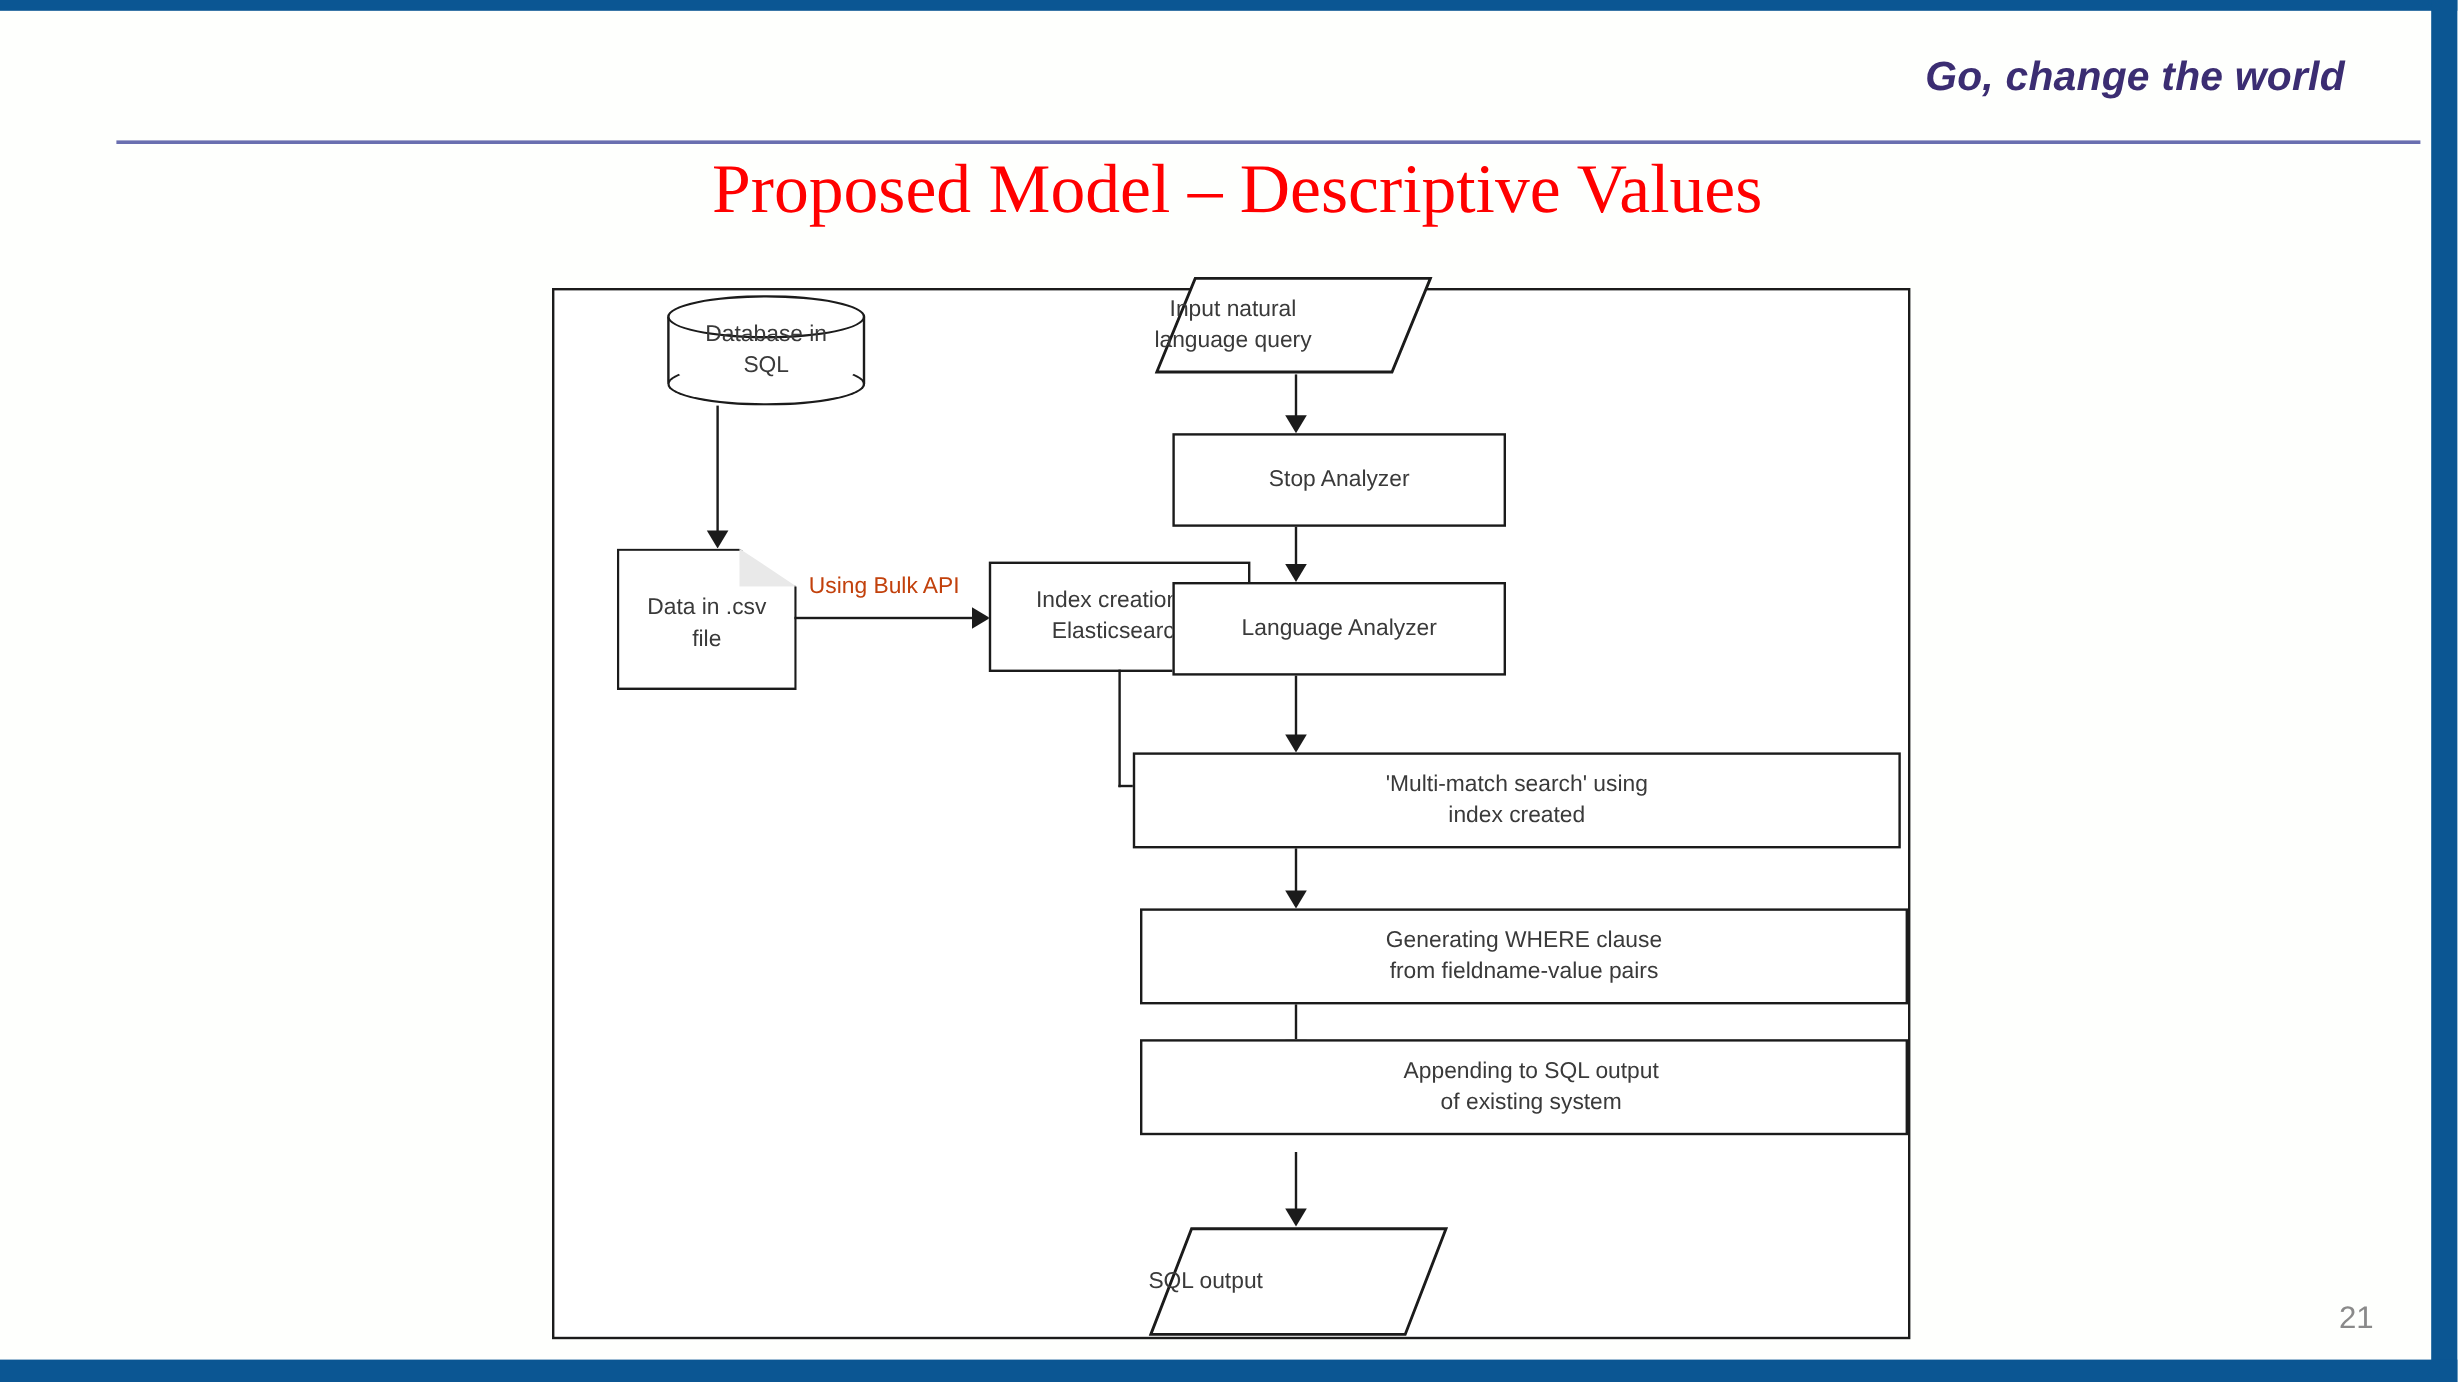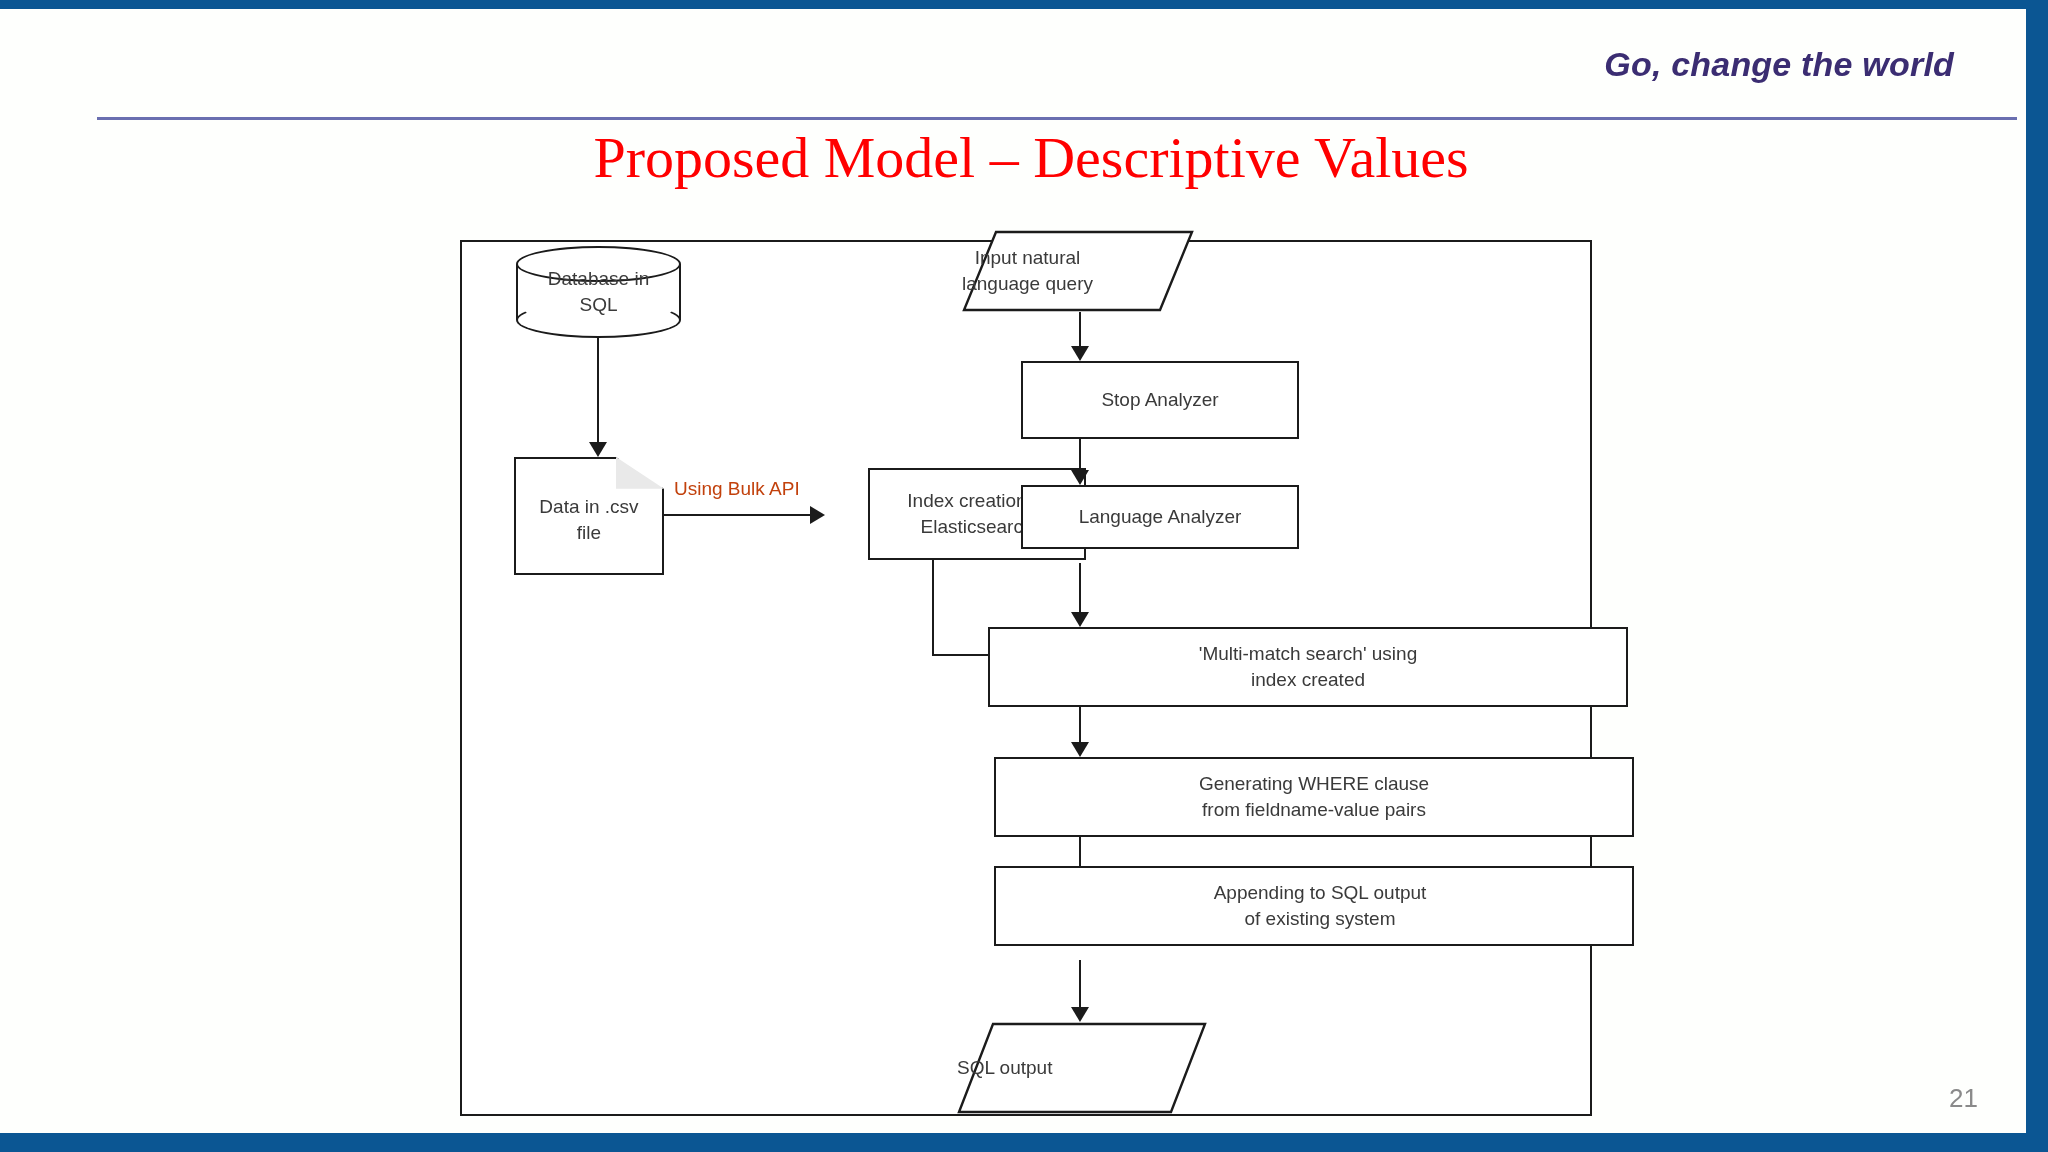--- a/index.html
+++ b/index.html
@@ -57,24 +57,24 @@
 
   
   .diagram{
     position:absolute;left:460px;top:240px;width:1128px;height:872px;
     border:2.5px solid #1b1b1b;background:#ffffff;
   }
   .node{
     position:absolute;box-sizing:border-box;
     border:2.2px solid #1b1b1b;background:#ffffff;
     display:flex;align-items:center;justify-content:center;text-align:center;
-    font:400 19px/1.35 "Liberation Sans",sans-serif;color:#3a3a3a;margin-left:44px;
-  }
-  
-  .cyl{position:absolute;}
+    font:400 19px/1.35 "Liberation Sans",sans-serif;color:#3a3a3a;
+  }
+  
+  .cyl{position:absolute;margin-left:40px;}
   .cyl .body{
     position:absolute;left:0;top:18px;width:100%;height:calc(100% - 36px);
     border-left:2.2px solid #1b1b1b;border-right:2.2px solid #1b1b1b;
     background:#ffffff;box-sizing:border-box;
   }
   .cyl .top,.cyl .bot{
     position:absolute;left:0;width:100%;height:36px;
     border:2.2px solid #1b1b1b;border-radius:50%;background:#ffffff;box-sizing:border-box;
   }
   .cyl .top{top:0;}
@@ -199,21 +199,21 @@
     <div class="line vline" style="left:617px;top:70px;height:42px;"></div>
     <div class="arrow-down" style="left:609px;top:104px;"></div>
 
     <div class="node" style="left:515px;top:119px;width:278px;height:78px;">
       <span>Stop Analyzer</span>
     </div>
 
     <div class="line vline" style="left:617px;top:197px;height:43px;"></div>
     <div class="arrow-down" style="left:609px;top:228px;"></div>
 
-    <div class="node" style="left:515px;top:243px;width:278px;height:64px;">
+    <div class="node" style="left:515px;top:243px;width:278px;height:78px;">
       <span>Language Analyzer</span>
     </div>
 
     <div class="line vline" style="left:617px;top:321px;height:62px;"></div>
     <div class="arrow-down" style="left:609px;top:370px;"></div>
 
     <div class="node" style="left:482px;top:385px;width:640px;height:80px;">
       <span>
         <span>'Multi-match search' using</span><br><span>index created</span>
       </span>

